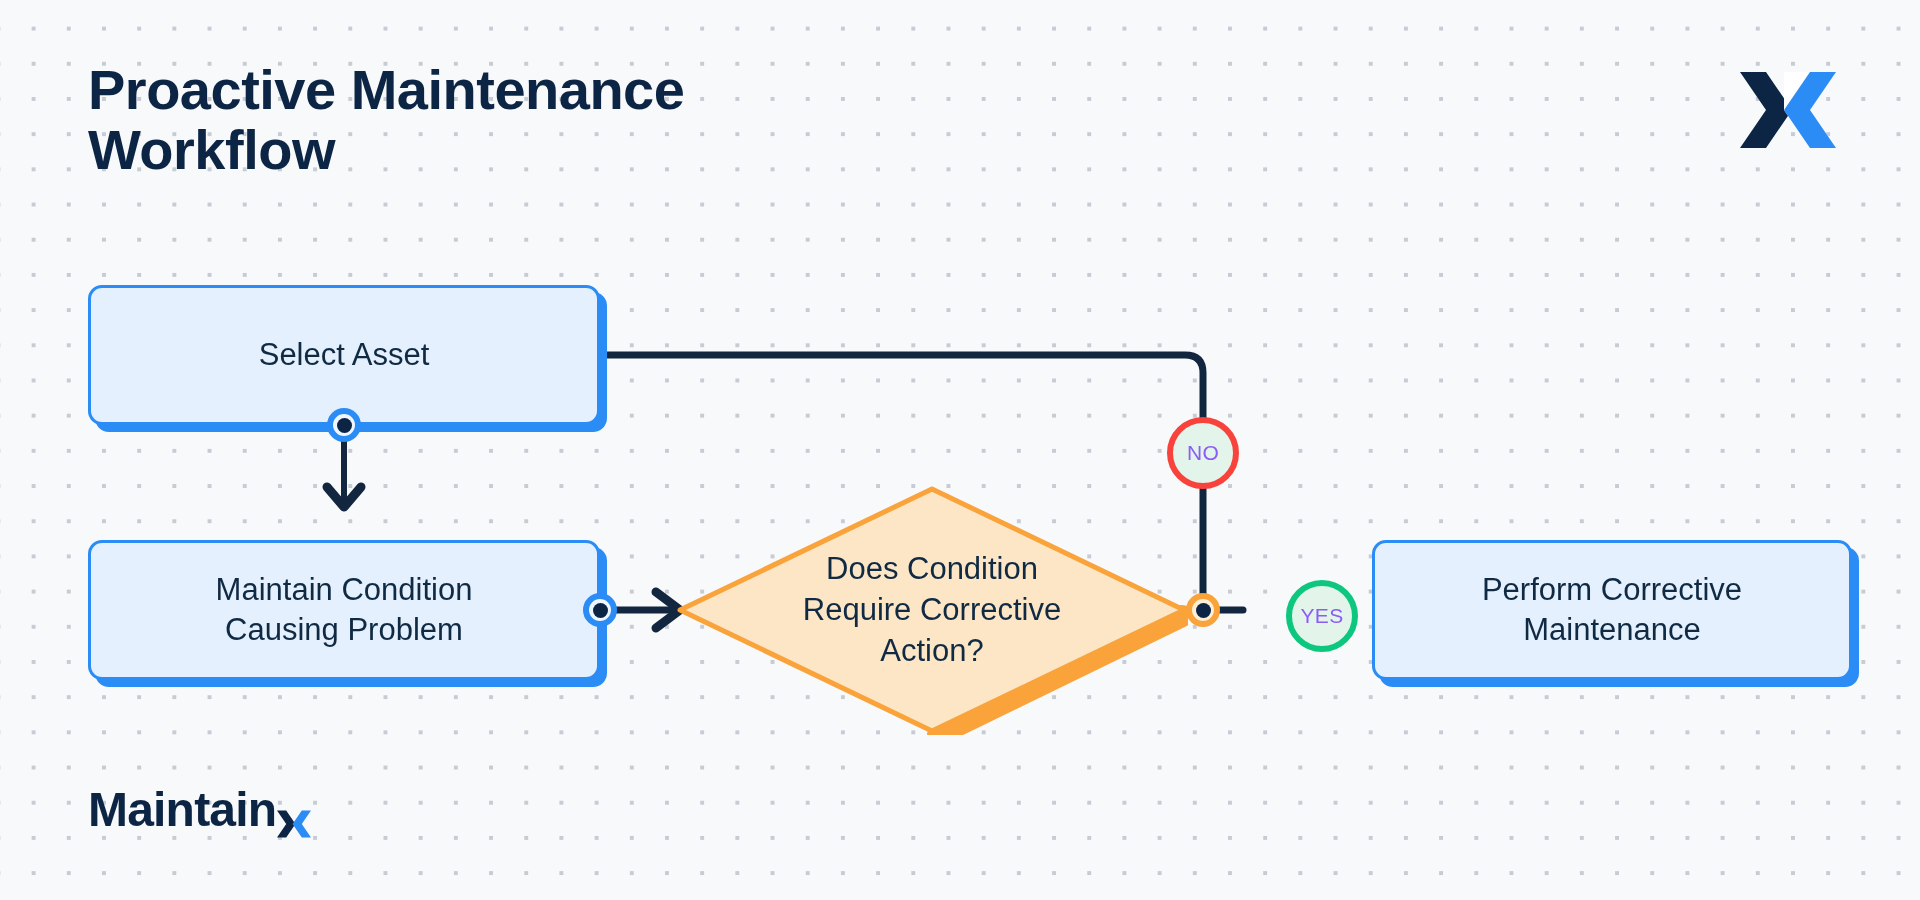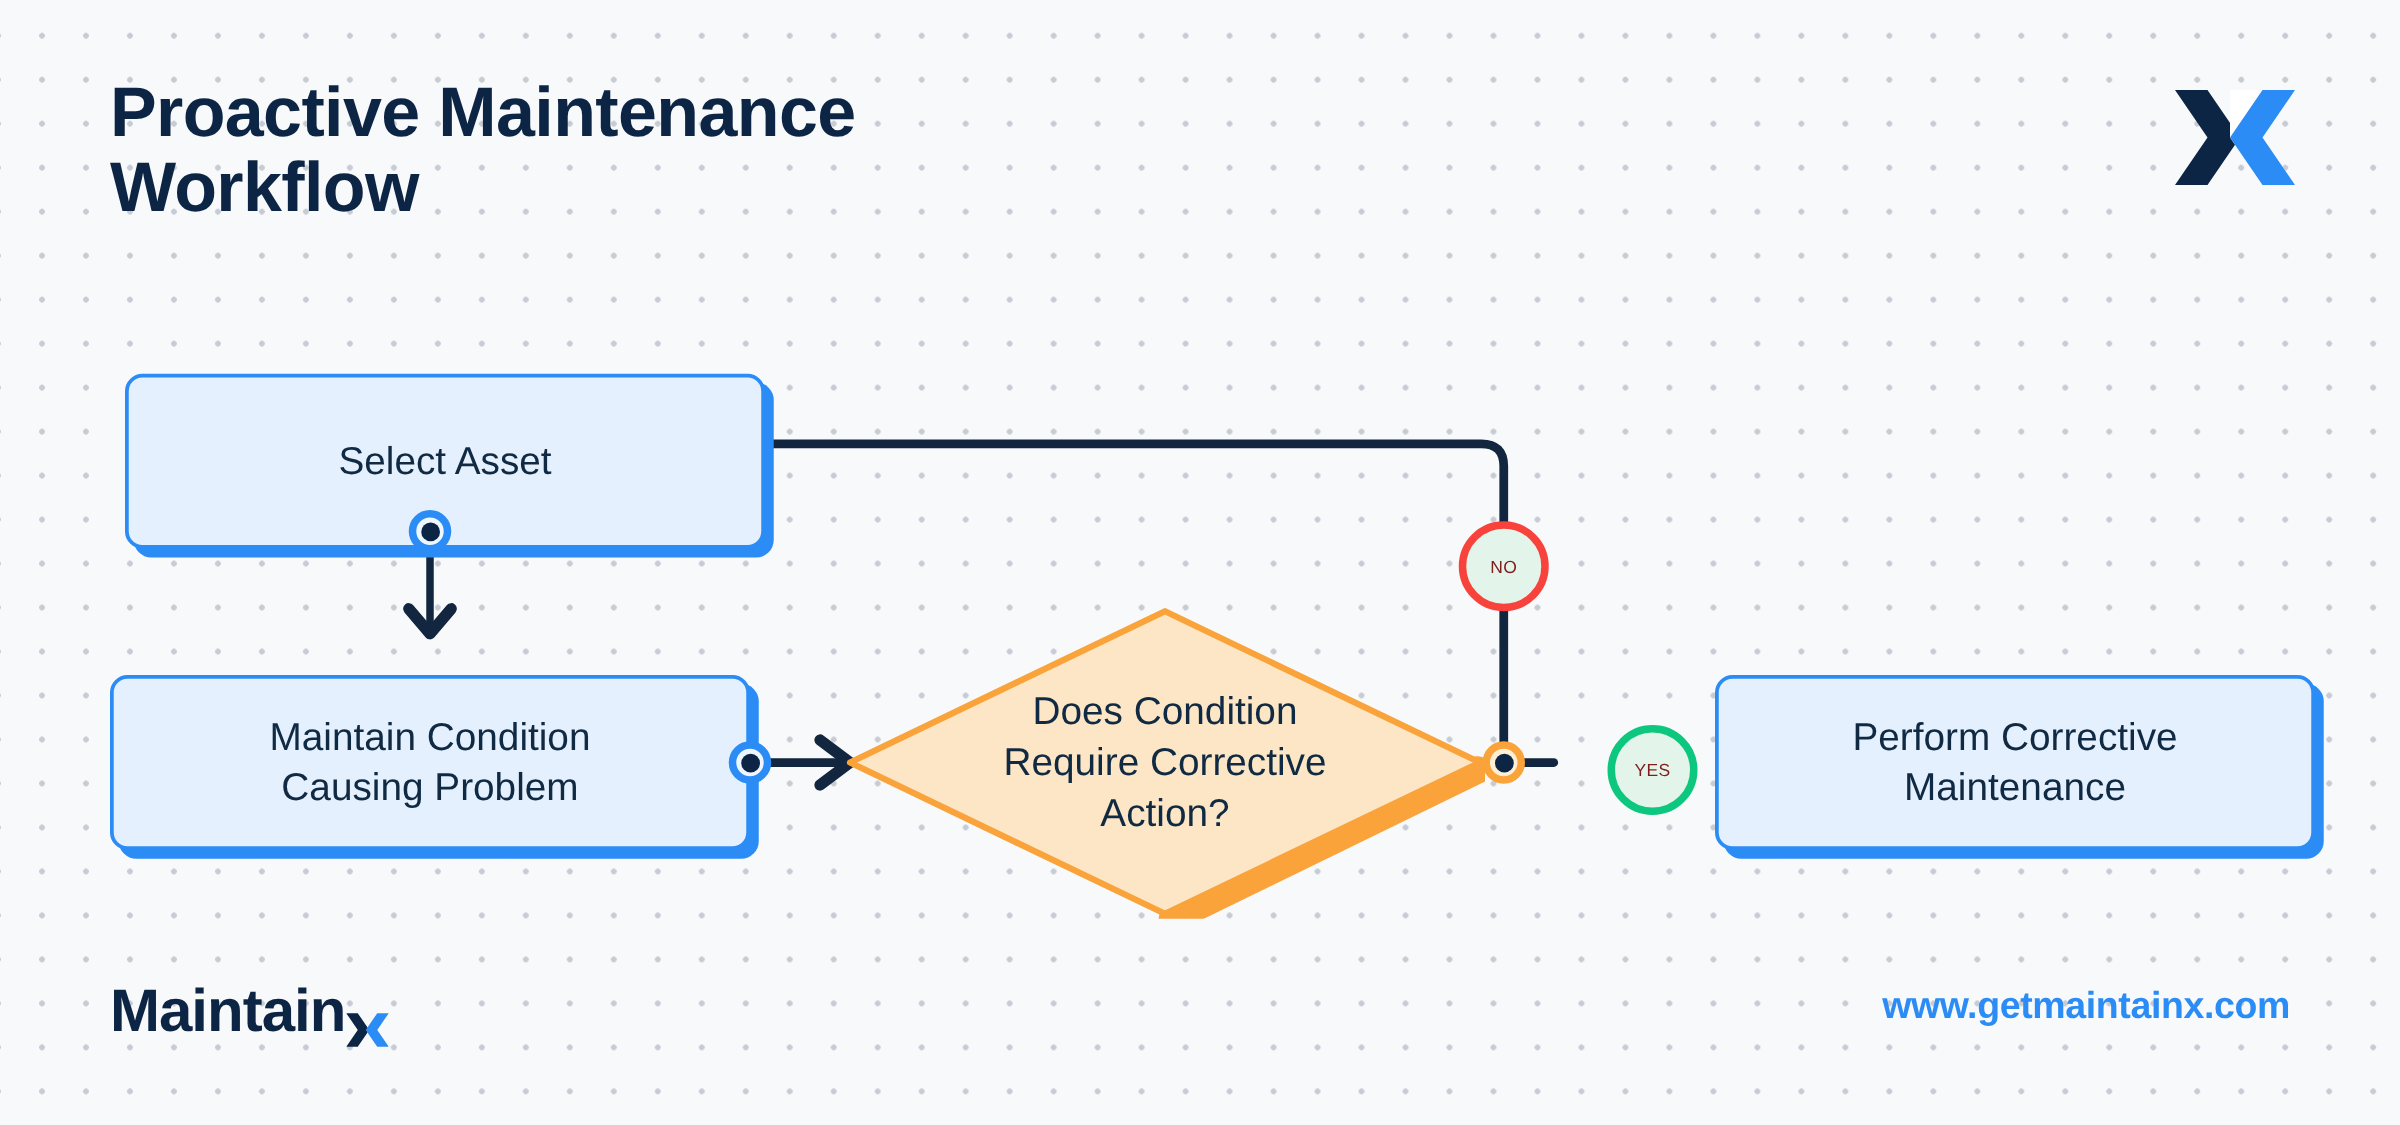--- a/index.html
+++ b/index.html
@@ -100,21 +100,21 @@
     display: flex;
     align-items: center;
     justify-content: center;
     text-align: center;
     color: #102a43;
     font-size: 31px;
     line-height: 1.28;
     white-space: pre-line;
     padding: 6px 28px;
   }
-  #node-select-asset { left: 88px;  top: 299px; width: 512px; height: 140px; margin-left: 12px; }
+  #node-select-asset { left: 88px;  top: 285px; width: 512px; height: 140px; }
   #node-identify     { left: 88px;  top: 540px; width: 512px; height: 140px; }
   #node-perform      { left: 1372px; top: 540px; width: 480px; height: 140px; }
 
   
   #node-decision {
     position: absolute;
     left: 676px;
     top: 485px;
     width: 512px;
     height: 250px;
@@ -140,22 +140,22 @@
   }
 
   
   .badge {
     position: absolute;
     box-sizing: border-box;
     border-radius: 50%;
     display: flex;
     align-items: center;
     justify-content: center;
-    font-size: 14px;
-    color: #7f1d1d;
+    font-size: 21px;
+    color: #8b5cf6;
     background: #e3f5ea;
     letter-spacing: 0.3px;
   }
   #badge-no  { left: 1167px; top: 417px; width: 72px; height: 72px; border: 6px solid #f8423c; }
   #badge-yes { left: 1286px; top: 580px; width: 72px; height: 72px; border: 6px solid #0ec77f; }
 
   
   .port {
     position: absolute;
     box-sizing: border-box;
@@ -246,15 +246,14 @@
   <div id="port-decision-right" class="port port-orange"></div>
 
   <div id="wordmark">
     <span>Maintain</span>
     <svg class="wm-x" viewBox="0 0 96 84" aria-hidden="true">
       <path d="M0 4 H26 L52 42 L26 80 H0 L26 42 Z" fill="#0d2544"></path>
       <path d="M44 4 H70 L44 42 L70 80 H96 L70 42 L96 4 Z" fill="#2b8cf5"></path>
     </svg>
   </div>
 
-  <div id="site-url">www.getmaintainx.com</div>
 
 </div>
 
 </body></html>

